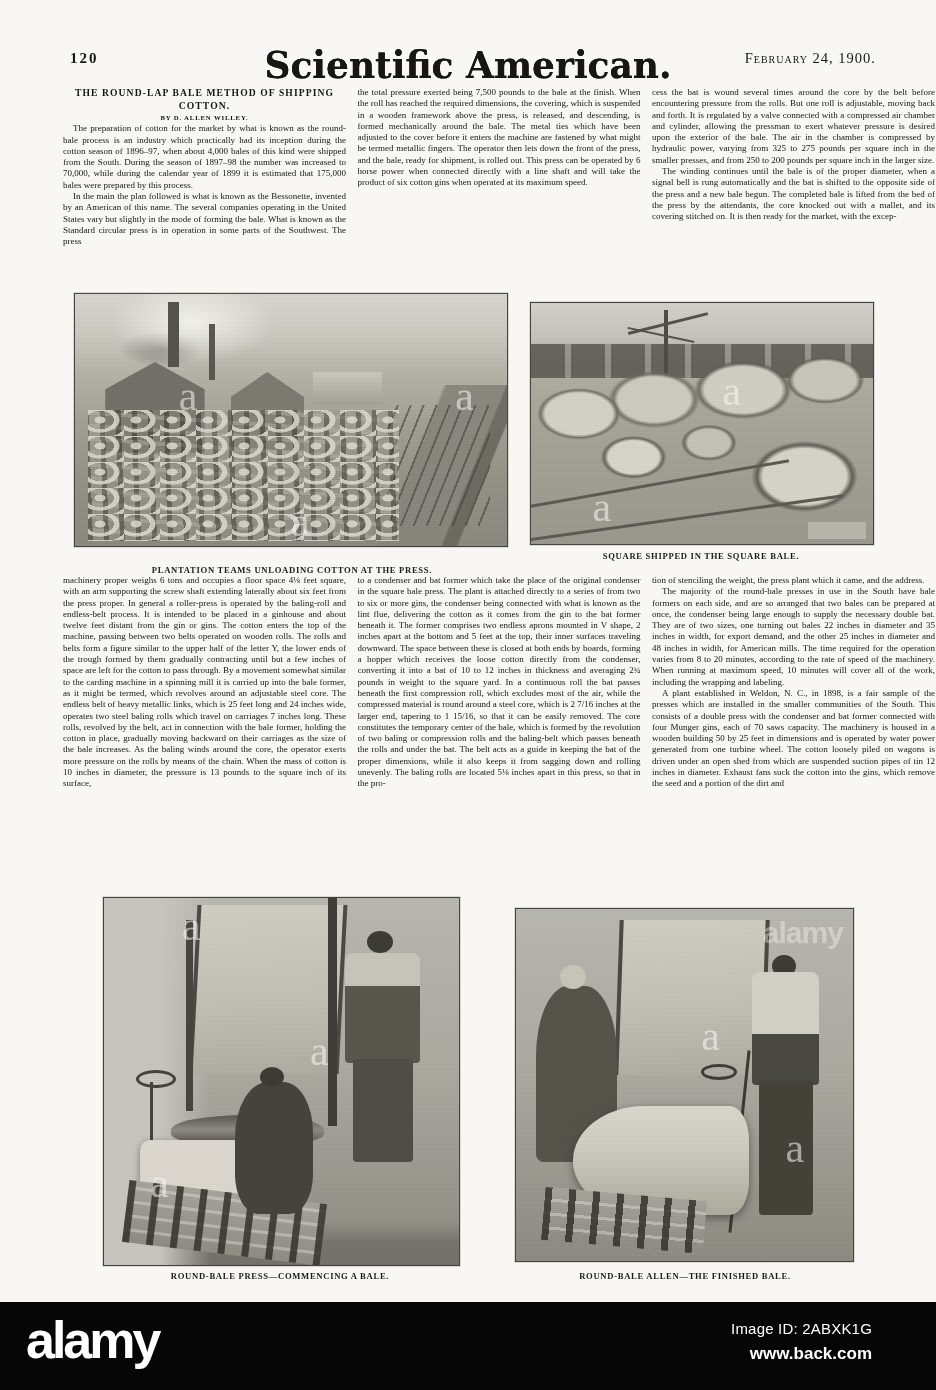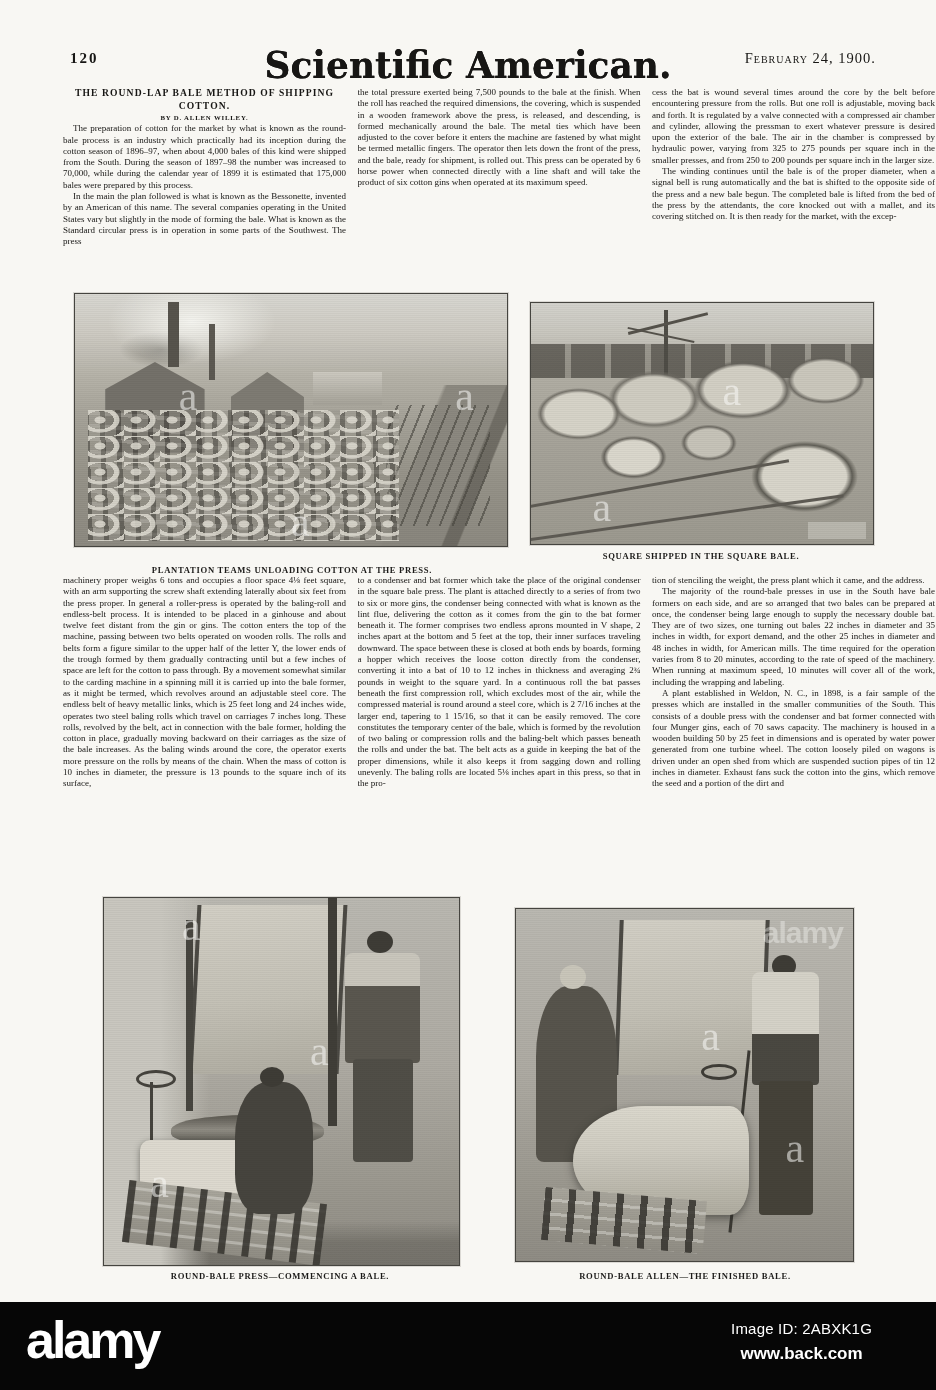--- a/index.html
+++ b/index.html
@@ -118,21 +118,21 @@
   
   .caption{position:absolute;text-align:center;font-weight:bold;font-size:8.6px;letter-spacing:.7px;color:#1b1a18;}
   .cap-p1{left:76px;top:551px;width:432px;margin-top:14px;}
   .cap-p2{left:530px;top:551px;width:342px;}
   .cap-p3{left:90px;top:1271px;width:380px;}
   .cap-p4{left:505px;top:1271px;width:360px;}
   
   .bar{position:absolute;left:0;top:1302px;width:936px;height:88px;background:#060606;color:#fff;}
   .bar-logo{position:absolute;left:26px;top:8px;font-family:"Liberation Sans",sans-serif;
             font-weight:bold;font-size:52px;letter-spacing:-3px;color:#fff;}
-  .bar-right{position:absolute;right:64px;top:18px;text-align:center;font-family:"Liberation Sans",sans-serif;}
+  .bar-right{position:absolute;right:64px;top:18px;text-align:right;font-family:"Liberation Sans",sans-serif;}
   .bar-id{font-size:15px;font-weight:400;letter-spacing:.2px;}
   .bar-url{font-size:17px;font-weight:bold;margin-top:7px;}
 </style>
 </head>
 <body>
 
 <div class="page">
 
   <div class="pageno">120</div>
   <div class="masthead">Scientific American.</div>

